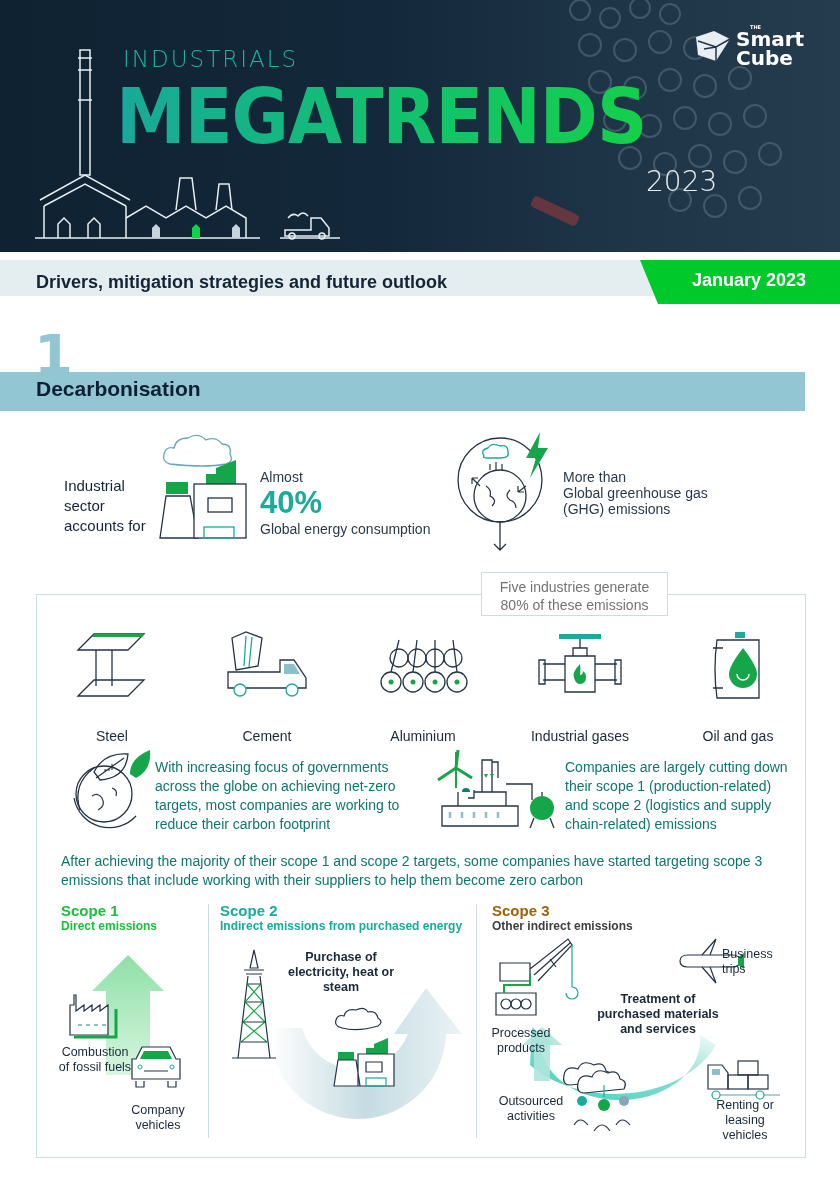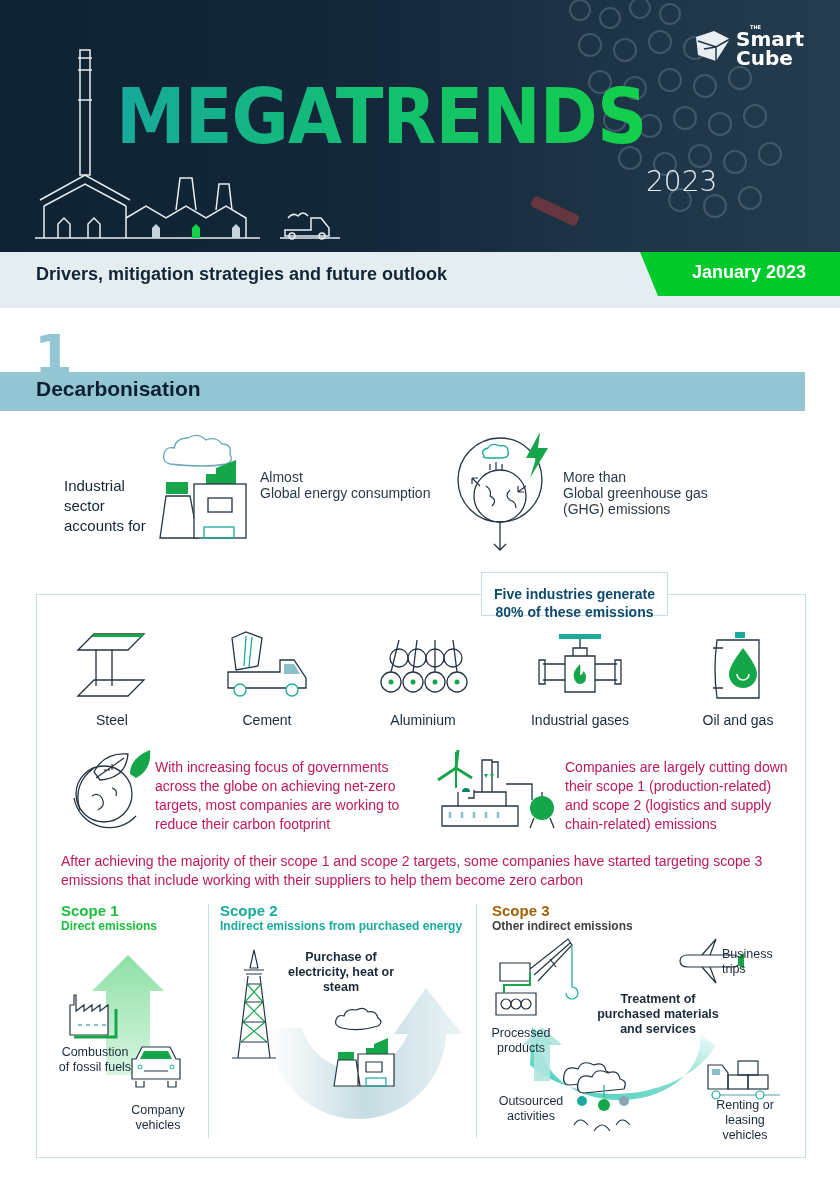--- a/index.html
+++ b/index.html
@@ -6,36 +6,36 @@
 body{width:840px;height:1190px;background:#fff;font-family:"Liberation Sans",sans-serif;color:#1a2a3a;position:relative;overflow:hidden}
 .hero{position:absolute;left:0;top:0;width:840px;height:252px;background:linear-gradient(90deg,#0f2232 0%,#13283a 45%,#1d3446 70%,#243c4e 100%);overflow:hidden}
 .hero .tanks{position:absolute;left:530px;top:0;width:310px;height:252px;opacity:.55}
 .hero .sup{position:absolute;left:123px;top:46px;font-size:23px;letter-spacing:2px;color:#1fb3a0;font-family:"DejaVu Sans",sans-serif;font-weight:300}
 .hero .title{position:absolute;left:116px;top:72px;font-size:76px;font-weight:bold;letter-spacing:-1px;font-family:"DejaVu Sans",sans-serif;background:linear-gradient(90deg,#18a99b 0%,#12c070 50%,#14d04a 100%);-webkit-background-clip:text;background-clip:text;color:transparent;transform:scaleX(.92);transform-origin:left}
 .hero .year{position:absolute;left:646px;top:165px;font-size:28px;color:#e8eef2;font-family:"DejaVu Sans",sans-serif;font-weight:300}
 .hero .logo{position:absolute;left:694px;top:24px;display:flex;align-items:center;gap:4px}
 .hero .logo .lt{color:#fff;font-size:20px;line-height:19px;font-weight:bold;font-family:"DejaVu Sans",sans-serif}
 .hero .logo .the{font-size:5px;display:block;margin-left:14px;line-height:6px}
 .hero .city{position:absolute;left:30px;top:40px}
-.sub{position:absolute;left:0;top:252px;width:840px;height:56px;background:#e4eef1}
+.sub{position:absolute;left:0;top:260px;width:840px;height:36px;background:#e4eef1}
 .sub .txt{position:absolute;left:36px;top:12px;font-size:18px;font-weight:bold;color:#132436}
 .sub .date{position:absolute;left:640px;top:0;width:200px;height:44px;background:#00c92c;clip-path:polygon(0 0,100% 0,100% 100%,18px 100%);color:#fff;font-size:18px;font-weight:bold;padding:10px 0 0 52px}
 .sec-num{position:absolute;left:34px;top:322px;font-size:56px;font-weight:bold;color:#92c6d2;font-family:"DejaVu Sans",sans-serif}
 .sec-bar{position:absolute;left:0;top:372px;width:805px;height:39px;background:#92c6d2}
 .sec-bar span{position:absolute;left:36px;top:5px;font-size:21px;font-weight:bold;color:#0d2033}
 .stat-l{position:absolute;left:64px;top:476px;font-size:15px;font-weight:normal;line-height:20px;color:#132436}
 .stat{position:absolute;font-size:14px;color:#2a3a4a}
 .stat .pre{display:block}
 .stat .big{display:block;font-size:31px;font-weight:bold;line-height:36px}
 .box{position:absolute;left:36px;top:594px;width:770px;height:564px;border:1.5px solid #c8dee4}
-.callout{position:absolute;left:481px;top:572px;width:187px;height:44px;background:#fff;border:1.5px solid #c8dee4;text-align:center;font-size:14px;font-weight:bold;line-height:18px;padding-top:12px;color:#0c4a6e}
+.callout{position:absolute;left:481px;top:572px;width:187px;height:44px;background:#fff;border:1.5px solid #c8dee4;text-align:center;font-size:14px;font-weight:normal;line-height:18px;padding-top:5px;color:#737373}
 .ind{position:absolute;top:630px;width:150px;text-align:center}
 .ind svg{display:block;margin:0 auto}
-.ind .lbl{display:block;margin-top:12px;font-size:14px;color:#1a2a3a}
-.para{position:absolute;font-size:14px;line-height:19px;color:#be185d}
+.ind .lbl{display:block;margin-top:28px;font-size:14px;color:#1a2a3a}
+.para{position:absolute;font-size:14px;line-height:19px;color:#0f766e}
 .scope{position:absolute;top:902px}
 .scope .h{font-size:15px;font-weight:bold;line-height:17px}
 .scope .s{font-size:12px;font-weight:bold;line-height:14px}
 .lbl2{position:absolute;font-size:12.5px;line-height:15px;color:#1a2a3a;text-align:center}
 .lbl2.b{font-weight:bold}
 .vdiv{position:absolute;width:1px;background:#c8dee4}
 </style>
 </head>
 <body>
 
@@ -84,20 +84,21 @@
       <path d="M255 190 h26 v-12 h10 l8 10 v8 h-44 z"></path>
         <circle cx="262" cy="196" r="3"></circle>
         <circle cx="292" cy="196" r="3"></circle>
       <path d="M258 178 q5 -6 10 -2 q5 -6 10 0"></path>
       <path d="M250 198 H310"></path>
     </g>
     <path d="M122 198 v-10 l4 -4 l4 4 v10 z" fill="#c8d4dc"></path>
     <path d="M162 198 v-10 l4 -4 l4 4 v10 z" fill="#14d04a"></path>
     <path d="M202 198 v-10 l4 -4 l4 4 v10 z" fill="#c8d4dc"></path>
   </svg>
+  <div class="sup">INDUSTRIALS</div>
   <div class="title">MEGATRENDS</div>
   <div class="year">2023</div>
   <div class="logo">
     <svg width="38" height="34" viewBox="0 0 38 34">
       <path d="M2 8 L20 2 L36 10 L22 32 L4 26 Z" fill="#e8eef2"></path>
       <path d="M4 12 L22 18 L36 10 M22 18 L22 32 M10 20 L22 18" stroke="#1d3446" stroke-width="1.5" fill="none"></path>
     </svg>
     <div class="lt">
       <span class="the">THE</span>
       <span>Smart</span><br>
@@ -123,20 +124,21 @@
   <path d="M18 40 q-8 -2 -6 -10 q2 -8 10 -6 q2 -10 14 -10 q10 -6 18 2 q10 -4 16 4 q10 0 8 10 q4 8 -4 10 q-20 4 -56 0 z" fill="none" stroke="#6aa8b8" stroke-width="1.3"></path>
   <rect x="14" y="58" width="22" height="12" fill="#16a64a"></rect>
   <path d="M54 60 V50 h10 v-6 l20 -8 v24 z" fill="#16a64a"></path>
   <path d="M8 114 L14 72 H38 L46 114 Z" fill="none" stroke="#243444" stroke-width="1.3"></path>
   <rect x="42" y="60" width="52" height="54" fill="#fff" stroke="#243444" stroke-width="1.3"></rect>
   <rect x="56" y="74" width="24" height="14" fill="none" stroke="#243444" stroke-width="1.3"></rect>
   <rect x="52" y="103" width="30" height="11" fill="none" stroke="#1bab9c" stroke-width="1.3"></rect>
 </svg>
 <div class="stat" style="left:260px;top:469px">
   <span class="pre">Almost</span>
+  <span class="big" style="color:#1bab9c">40%</span>
   <span class="pre">Global energy consumption</span>
 </div>
 
 <svg style="position:absolute;left:456px;top:430px" width="96" height="130" viewBox="0 0 96 130">
   <circle cx="44" cy="50" r="42" fill="none" stroke="#243444" stroke-width="1.3"></circle>
   <circle cx="44" cy="66" r="26" fill="none" stroke="#243444" stroke-width="1.3"></circle>
   <path d="M28 26 q-4 -6 4 -8 q4 -6 12 -2 q8 -2 8 6 q2 6 -8 6 h-12 q-6 0 -4 -2z" fill="none" stroke="#1bab9c" stroke-width="1.3"></path>
   <path d="M34 34 v6 M40 32 v8 M46 34 v6" stroke="#243444" stroke-width="1.2"></path>
   <path d="M84 2 L70 28 H80 L74 48 L92 18 H82 Z" fill="#16a64a"></path>
   <path d="M24 56 l-8 -8 M16 48 h6 M16 48 v6 M70 56 l-8 6 M62 62 h6 M62 62 v-6" stroke="#243444" stroke-width="1.2" fill="none"></path>

